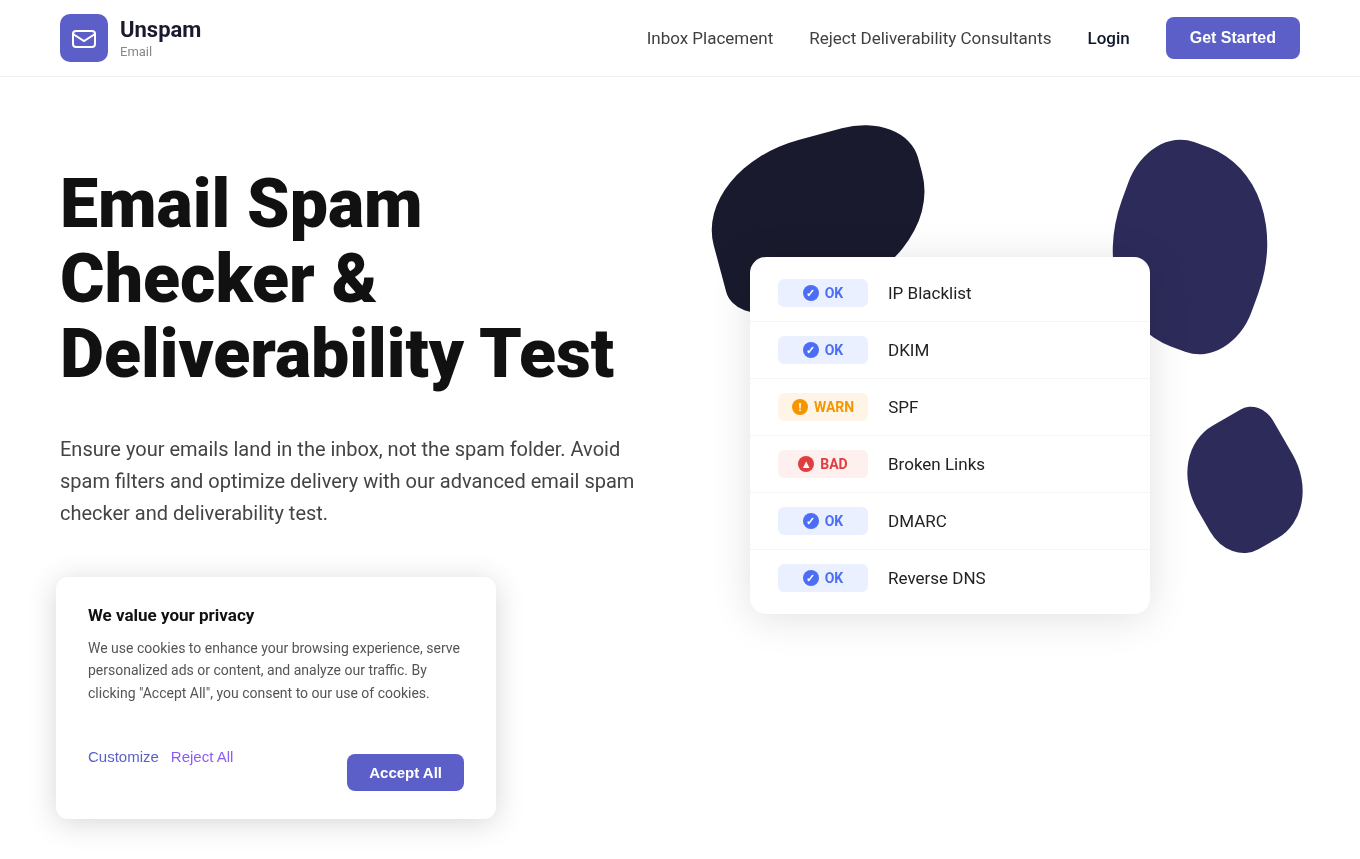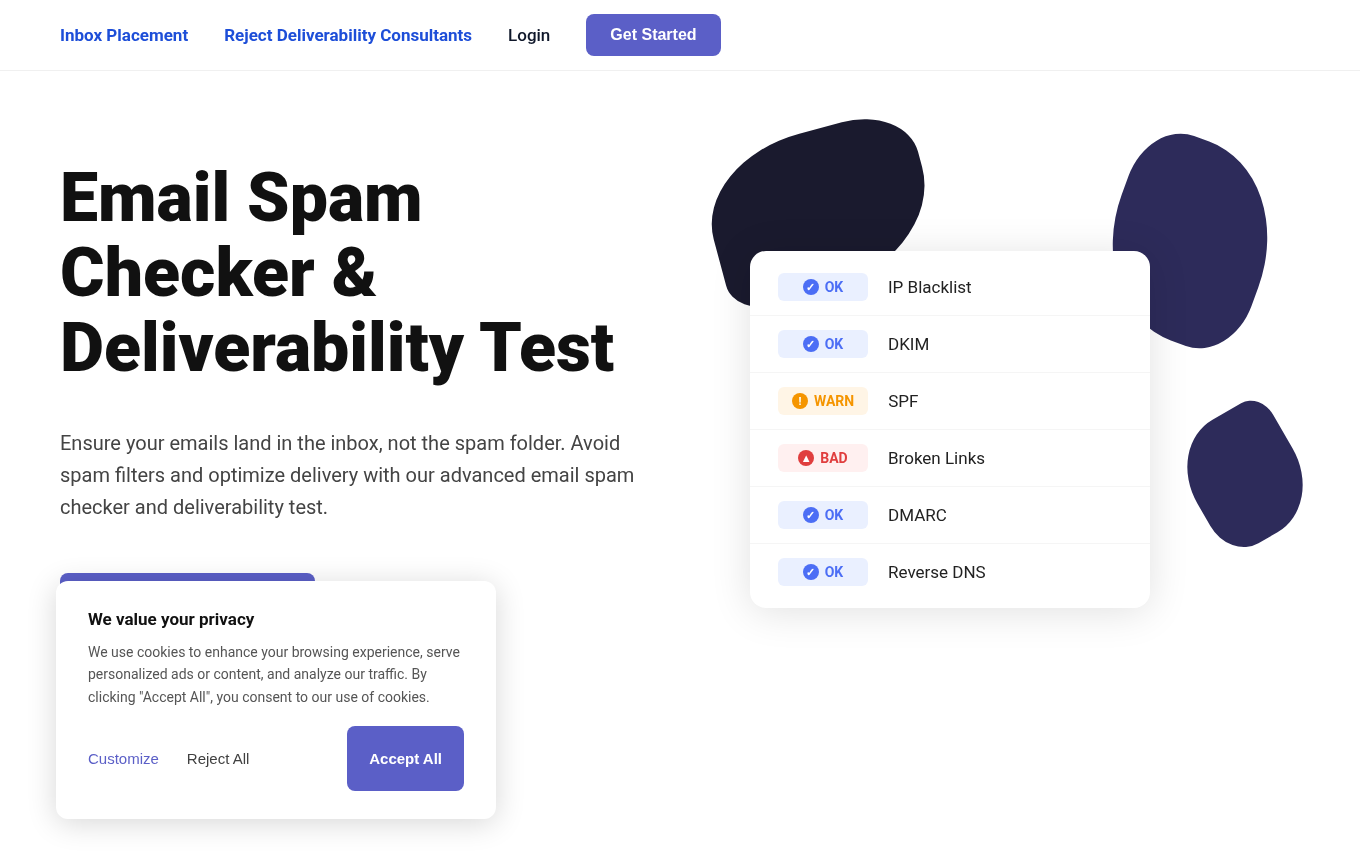--- a/index.html
+++ b/index.html
@@ -68,23 +68,23 @@
     }
 
     nav {
       display: flex;
       align-items: center;
       gap: 36px;
     }
 
     .nav-link {
       font-size: 17px;
-      color: #1d4ed8;
+      color: #404040;
       text-decoration: none;
-      font-weight: 700;
+      font-weight: 400;
     }
 
     .nav-login {
       font-size: 17px;
       color: #0f172a;
       text-decoration: none;
       font-weight: 500;
     }
 
     .nav-cta {
@@ -296,61 +296,74 @@
 
     .cookie-body {
       font-size: 14px;
       color: #555;
       line-height: 1.6;
       margin-bottom: 18px;
     }
 
     .cookie-buttons {
       display: flex;
-      gap: 28px;
+      gap: 12px;
       align-items: center;
     }
 
     .btn-customize {
       background: none;
       border: none;
       color: #5b5fc7;
       font-size: 15px;
       font-weight: 500;
       cursor: pointer;
       padding: 0;
     }
 
     .btn-reject {
       background: none;
       border: none;
-      color: #404040;
+      color: #8b5cf6;
       font-size: 15px;
       font-weight: 500;
       cursor: pointer;
       padding: 0;
       text-align: right;
     }
 
     .btn-accept {
       background: #5b5fc7;
       color: #fff;
       border: none;
       font-size: 15px;
       font-weight: 600;
-      padding: 24px 22px;
+      padding: 10px 22px;
       border-radius: 8px;
       cursor: pointer;
       margin-left: auto;
+      margin-top: 32px;
     }
   </style>
 </head>
 <body>
 
 <header>
+  <div class="logo-area">
+    <div class="logo-icon">
+      <svg viewBox="0 0 28 28" fill="none" xmlns="http://www.w3.org/2000/svg">
+        <rect x="3" y="7" width="22" height="16" rx="3" stroke="white" stroke-width="2" fill="none"></rect>
+        <path d="M3 10 L14 17 L25 10" stroke="white" stroke-width="2" stroke-linecap="round"></path>
+      </svg>
+    </div>
+    <div class="logo-text-area">
+      <span class="logo-name">Unspam</span>
+      <span class="logo-sub">Email</span>
+    </div>
+  </div>
   <nav>
     <a class="nav-link" href="#">Inbox Placement</a>
     <a class="nav-link" href="#">Reject Deliverability Consultants</a>
     <a class="nav-login" href="#">Login</a>
     <button class="nav-cta">Get Started</button>
   </nav>
 </header>
 
 <section class="hero">
   <div class="hero-left">

